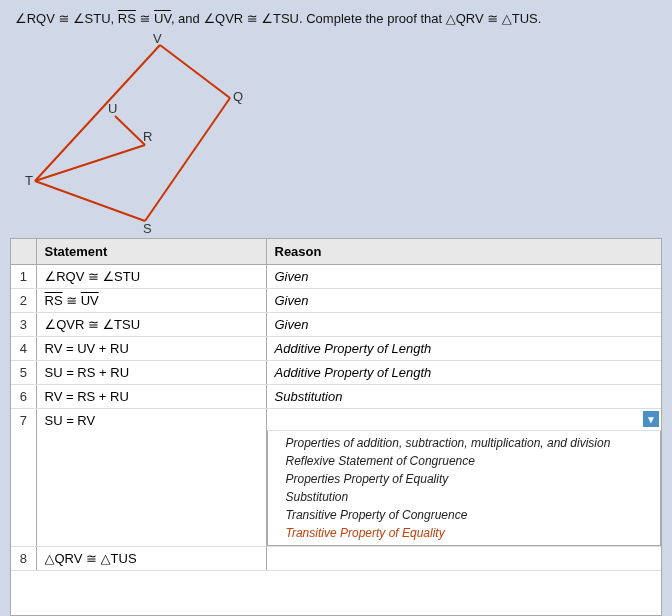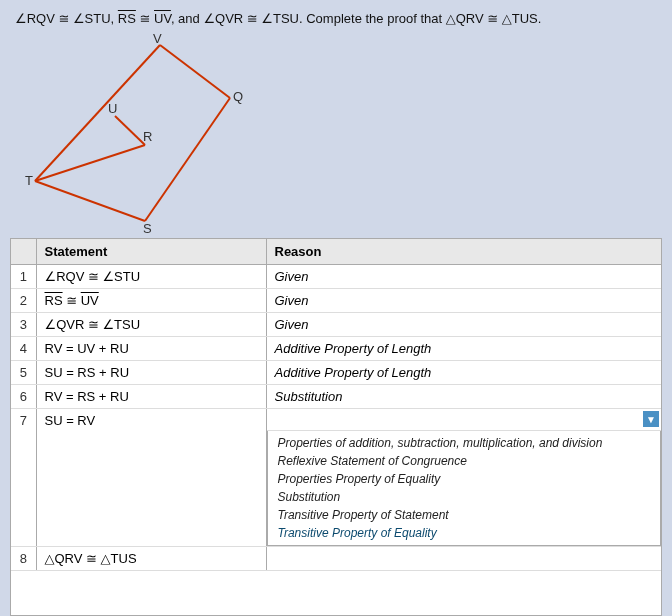--- a/index.html
+++ b/index.html
@@ -117,21 +117,21 @@
       justify-content: center;
       font-size: 10px;
       cursor: pointer;
     }
 
     .dropdown-options {
       position: relative;
       background: white;
       border: 1px solid #aaa;
       border-top: none;
-      padding: 3px 10px;
+      padding: 3px 18px;
       font-size: 12px;
       color: #222;
       line-height: 1.5;
     }
 
     .overline {
       text-decoration: overline;
     }
   </style>
 </head>
@@ -216,22 +216,22 @@
           <td class="col-statement">SU = RV</td>
           <td class="col-reason" style="padding:0; position:relative;">
             <div class="row-7-reason" style="width:100%; height:22px; position:relative; border-bottom:1px solid #ddd;">
               <div class="dropdown-arrow">▼</div>
             </div>
             <div class="dropdown-options">
               <div>Properties of addition, subtraction, multiplication, and division</div>
               <div>Reflexive Statement of Congruence</div>
               <div>Properties Property of Equality</div>
               <div>Substitution</div>
-              <div>Transitive Property of Statement</div>
-              <div style="color:#0c4a6e;">Transitive Property of Equality</div>
+              <div>Transitive Property of Congruence</div>
+              <div style="color:#c2410c;">Transitive Property of Equality</div>
             </div>
           </td>
         </tr>
         <tr>
           <td>8</td>
           <td class="col-statement">△QRV ≅ △TUS</td>
           <td class="col-reason"></td>
         </tr>
       </tbody>
     </table>

